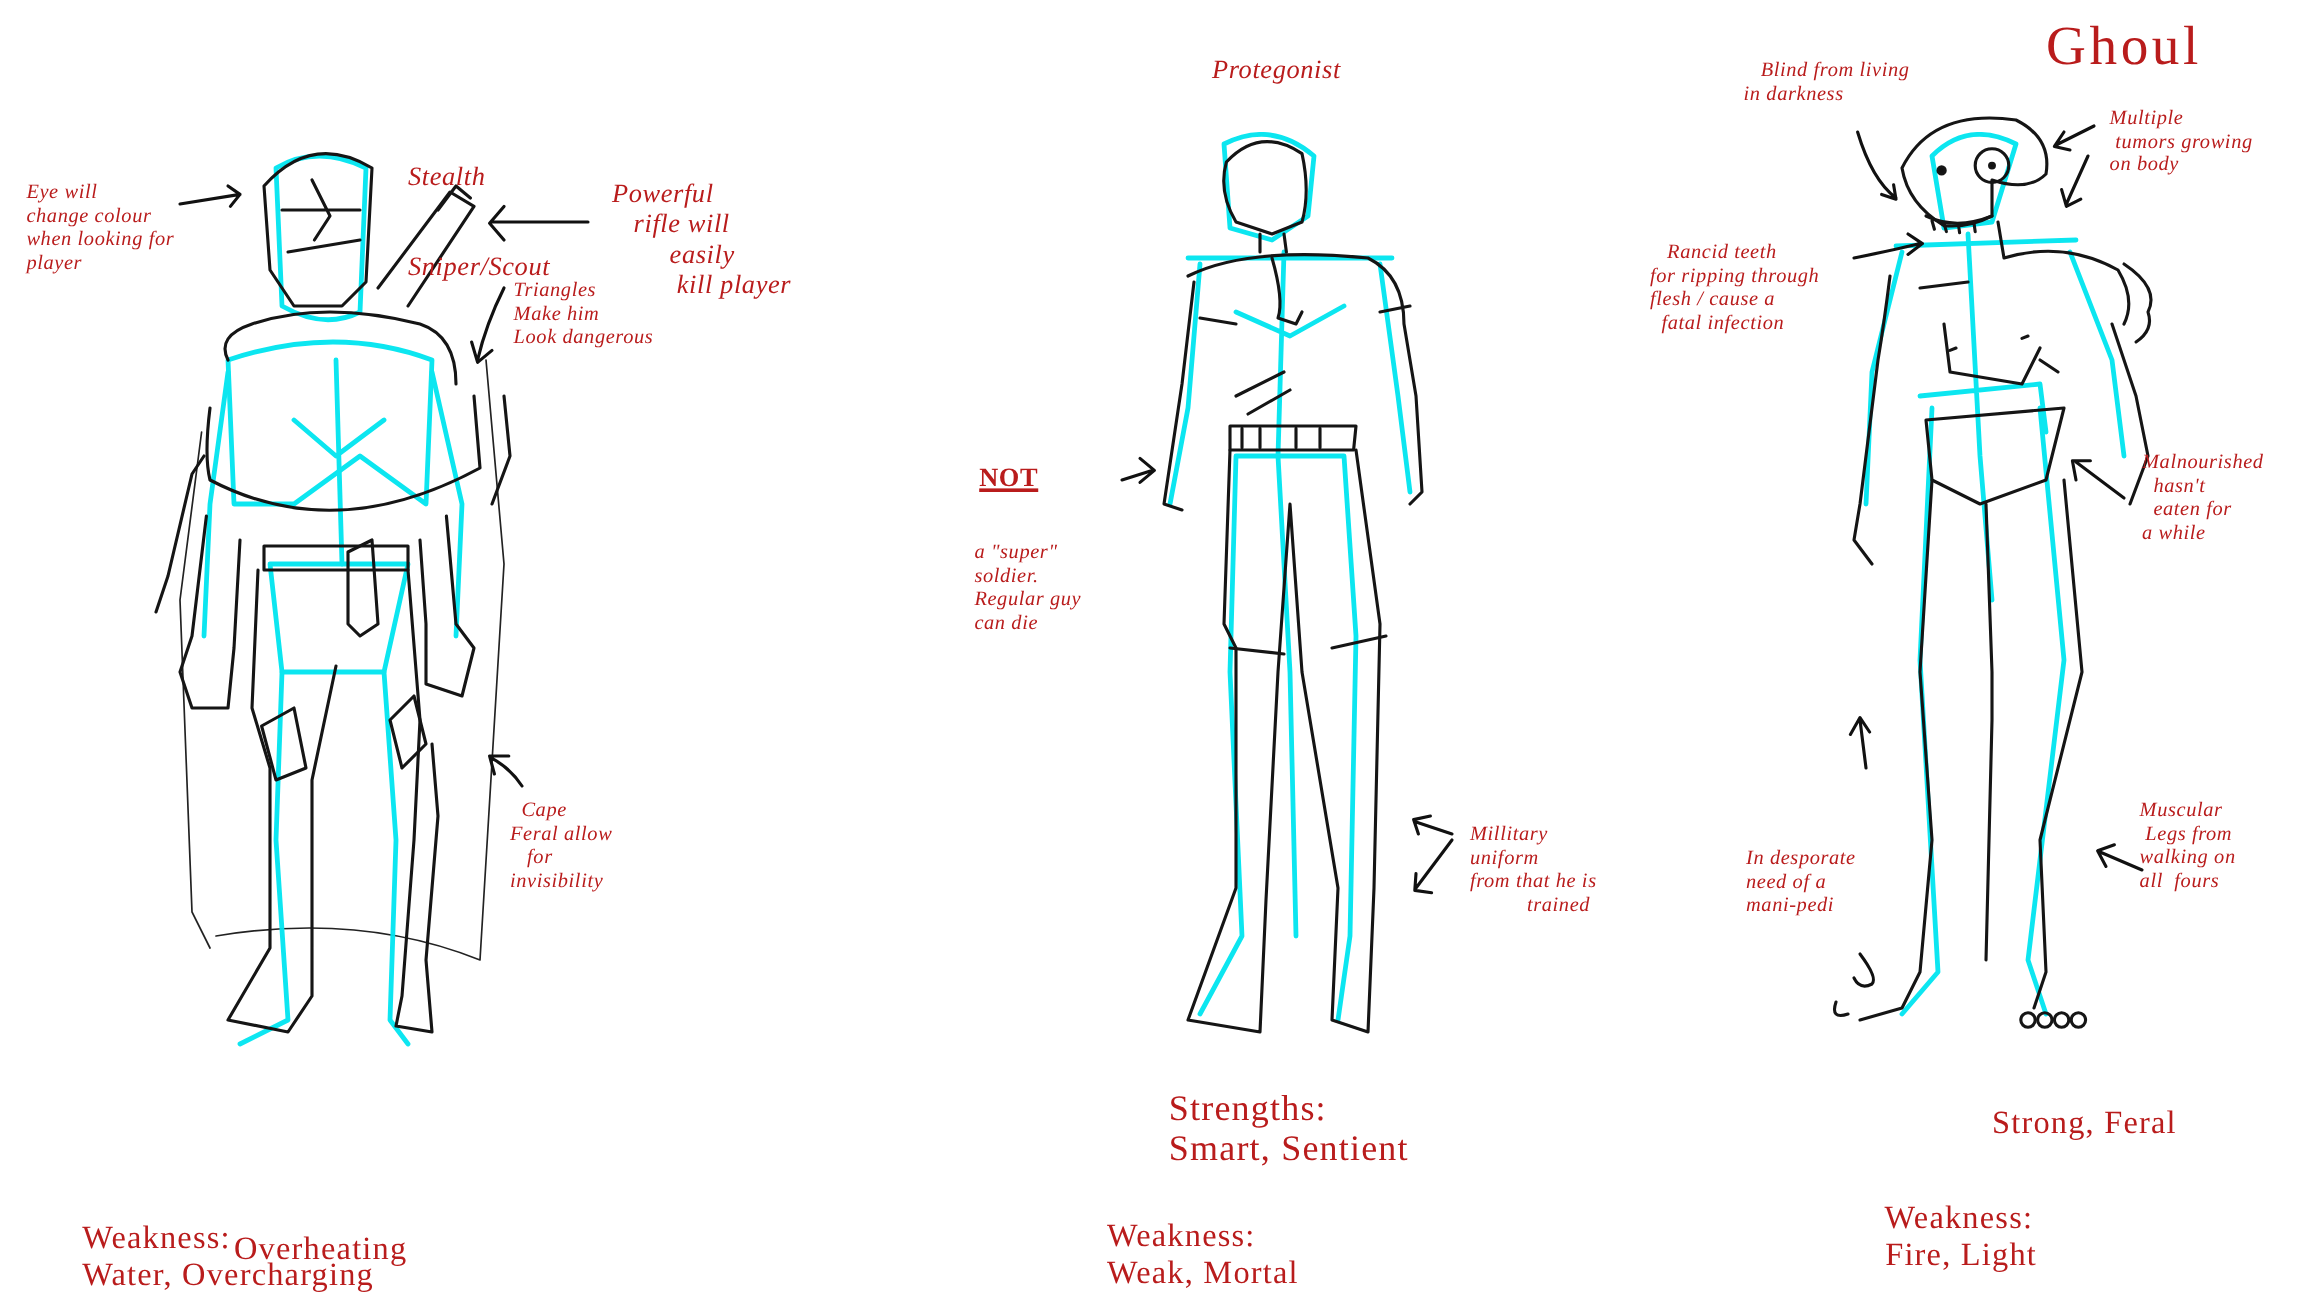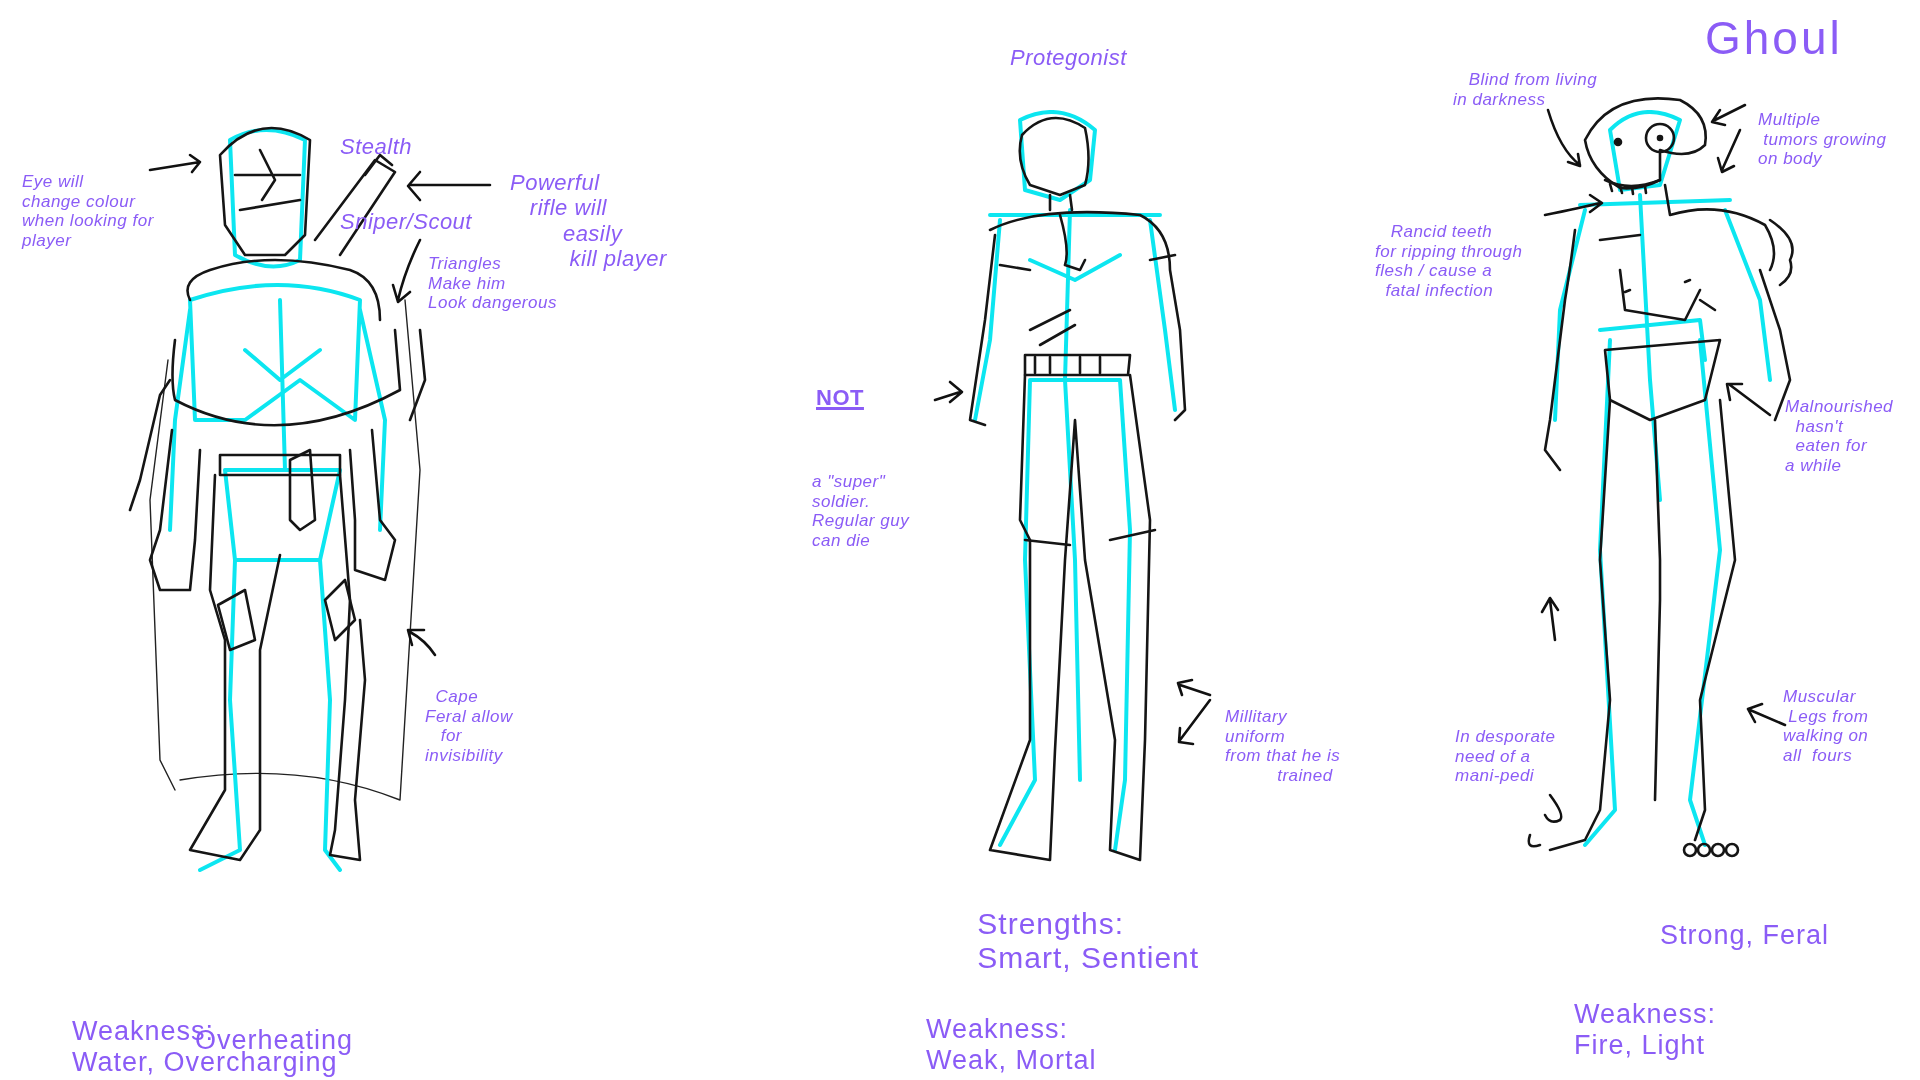--- a/index.html
+++ b/index.html
@@ -1,21 +1,21 @@
 <!DOCTYPE html>
 <html><head>
 <meta charset="utf-8">
 <style>
   html, body { margin: 0; padding: 0; background: #ffffff; }
   body { width: 1920px; height: 1080px; position: relative; overflow: hidden;
          font-family: "DejaVu Sans", sans-serif; color: #111; }
   .canvas { position: absolute; inset: 0; }
-  .hand { position: absolute; font-family: Liberation Sans, sans-serif; color: #8b5cf6;
+  .hand { position: absolute; font-family: Liberation Serif, serif; color: #b91c1c;
           line-height: 1.15; white-space: pre; font-style: italic; letter-spacing: 0.5px; }
-  .note { font-size: 17px; margin-top: 22px; }
+  .note { font-size: 17px; }
   .title-big { font-size: 46px; font-style: normal; font-weight: 300; letter-spacing: 3px; }
   .title-mid { font-size: 22px; }
   .stat { font-size: 30px; font-style: normal; letter-spacing: 1px; }
   .stat-sm { font-size: 27px; font-style: normal; letter-spacing: 1px; }
   .not { font-size: 22px; font-style: normal; font-weight: bold; text-decoration: underline; text-decoration-thickness: 3px; }
   svg.fig { position: absolute; overflow: visible; }
   .cy { stroke: var(--cy); fill: none; stroke-width: 4; stroke-linecap: round; stroke-linejoin: round; opacity: .95; }
   .bk { stroke: #151515; fill: none; stroke-width: 2.6; stroke-linecap: round; stroke-linejoin: round; }
   .bkt { stroke: #222; fill: none; stroke-width: 1.4; stroke-linecap: round; }
   .arrow { stroke: #111; fill: none; stroke-width: 2.6; stroke-linecap: round; stroke-linejoin: round; }

